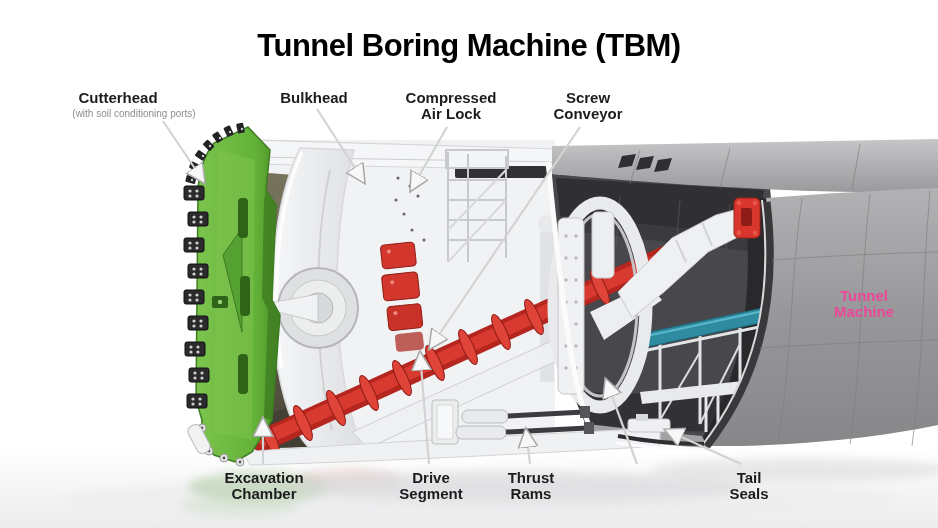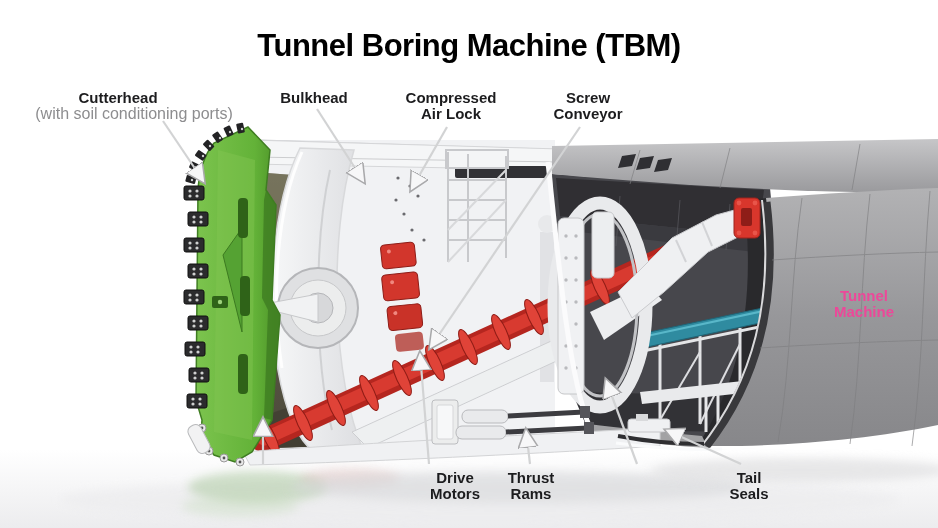--- a/index.html
+++ b/index.html
@@ -3,21 +3,21 @@
 <meta charset="utf-8">
 <style>
   html,body{margin:0;padding:0;background:#fff;}
   .stage{position:relative;width:938px;height:528px;background:#ffffff;overflow:hidden;
          font-family:"Liberation Sans",sans-serif;}
   .stage svg{position:absolute;left:0;top:0;}
   .page-title{position:absolute;left:469px;top:28px;transform:translateX(-50%);
               font-size:31px;font-weight:700;color:#000000;white-space:nowrap;letter-spacing:-0.5px;}
   .lbl{position:absolute;transform:translateX(-50%);text-align:center;
        font-size:15px;font-weight:700;color:#1c1c1e;line-height:16px;white-space:nowrap;}
-  .lbl .sub{display:block;font-weight:400;font-size:16px;color:#8d8d8f;line-height:15px;margin-left:32px;}
+  .lbl .sub{display:block;font-weight:400;font-size:10px;color:#8d8d8f;line-height:15px;margin-left:32px;}
   .lbl.white{color:#ec4899;}
 </style>
 </head>
 <body>
 
 <div class="stage">
 
 <svg width="938" height="528" viewBox="0 0 938 528">
   <defs>
     <linearGradient id="gLining" x1="0" y1="0" x2="0" y2="1">
@@ -417,24 +417,28 @@
 <div class="lbl" style="left:588px;top:90px;">
   <span style="display:block">Screw</span>
   <span style="display:block">Conveyor</span>
 </div>
 
 <div class="lbl white" style="left:864px;top:288px;">
   <span style="display:block">Tunnel</span>
   <span style="display:block">Machine</span>
 </div>
 
-
-<div class="lbl" style="left:431px;top:470px;margin-left:24px;">
+<div class="lbl" style="left:264px;top:470px;">
+  <span style="display:block">Excavation</span>
+  <span style="display:block">Chamber</span>
+</div>
+
+<div class="lbl" style="left:431px;top:470px;">
   <span style="display:block">Drive</span>
-  <span style="display:block">Motors</span>
+  <span style="display:block">Segment</span>
 </div>
 
 <div class="lbl" style="left:531px;top:470px;">
   <span style="display:block">Thrust</span>
   <span style="display:block">Rams</span>
 </div>
 
 
 <div class="lbl" style="left:749px;top:470px;">
   <span style="display:block">Tail</span>

